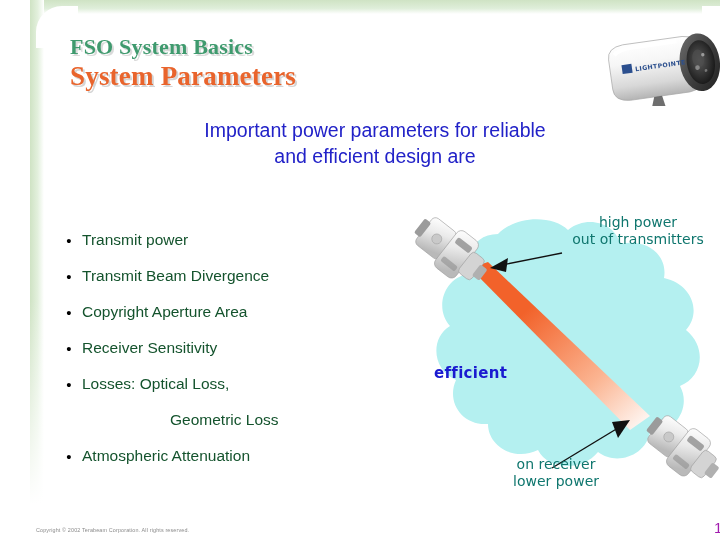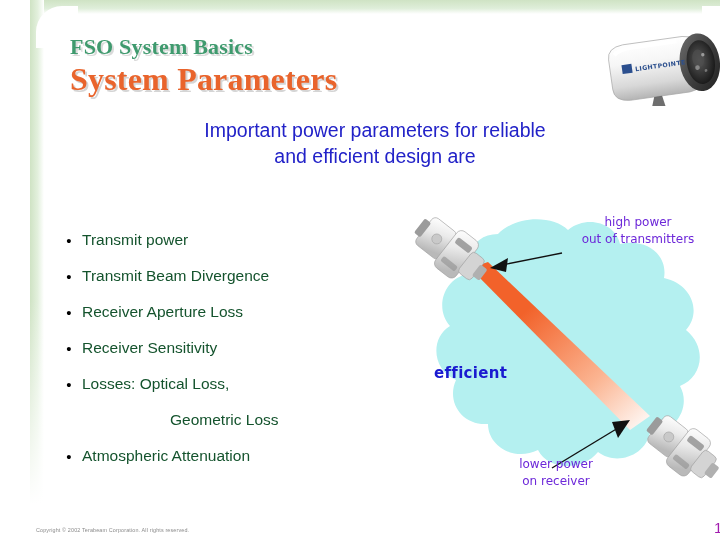--- a/index.html
+++ b/index.html
@@ -82,21 +82,21 @@
     letter-spacing: 0.2px;
     color: #3f9a6e;
     text-shadow: 2px 2px 0 rgba(150,150,150,0.35);
     white-space: nowrap;
   }
   .title-sub {
     position: absolute;
     left: 40px; top: 61px;
     font-family: "Liberation Serif", serif;
     font-weight: bold;
-    font-size: 32px;
+    font-size: 27px;
     letter-spacing: 0.2px;
     color: #e9642c;
     text-shadow: 2px 2px 0 rgba(150,150,150,0.40);
     white-space: nowrap;
   }
 
   
   .subtitle {
     position: absolute;
     left: 75px; top: 117px;
@@ -148,22 +148,22 @@
   .diagram {
     position: absolute;
     left: 372px; top: 200px;
     width: 330px; height: 318px;
   }
   .diagram svg { display: block; }
 
   .diag-label {
     position: absolute;
     font-family: "DejaVu Sans", sans-serif;
-    font-size: 12px;
-    color: #6d28d9;
+    font-size: 14px;
+    color: #0f766e;
     white-space: nowrap;
   }
   .label-high {
     left: 528px; top: 214px;
     line-height: 17px;
     text-align: center;
     width: 160px;
   }
   .label-lower {
     left: 466px; top: 456px;
@@ -222,21 +222,21 @@
     <div class="bullet-row">
       <div class="bullet-dot">•</div>
       <div class="bullet-text">Transmit power</div>
     </div>
     <div class="bullet-row">
       <div class="bullet-dot">•</div>
       <div class="bullet-text">Transmit Beam Divergence</div>
     </div>
     <div class="bullet-row">
       <div class="bullet-dot">•</div>
-      <div class="bullet-text">Receiver Aperture Loss</div>
+      <div class="bullet-text">Copyright Aperture Area</div>
     </div>
     <div class="bullet-row">
       <div class="bullet-dot">•</div>
       <div class="bullet-text">Receiver Sensitivity</div>
     </div>
     <div class="bullet-row">
       <div class="bullet-dot">•</div>
       <div class="bullet-text">Losses: Optical Loss,</div>
     </div>
     <div class="bullet-row indented">
@@ -360,22 +360,22 @@
       </g>
     </svg>
   </div>
 
   <div class="diag-label label-high">
     <div>high power</div>
     <div>out of transmitters</div>
   </div>
 
   <div class="diag-label label-lower">
+    <div>on receiver</div>
     <div>lower power</div>
-    <div>on receiver</div>
   </div>
 
   <div class="diag-label label-atmos">efficient</div>
 
   <div class="copyright">Copyright © 2002 Terabeam Corporation. All rights reserved.</div>
   <div class="page-number">10</div>
 
 </div>
 
 </body></html>

